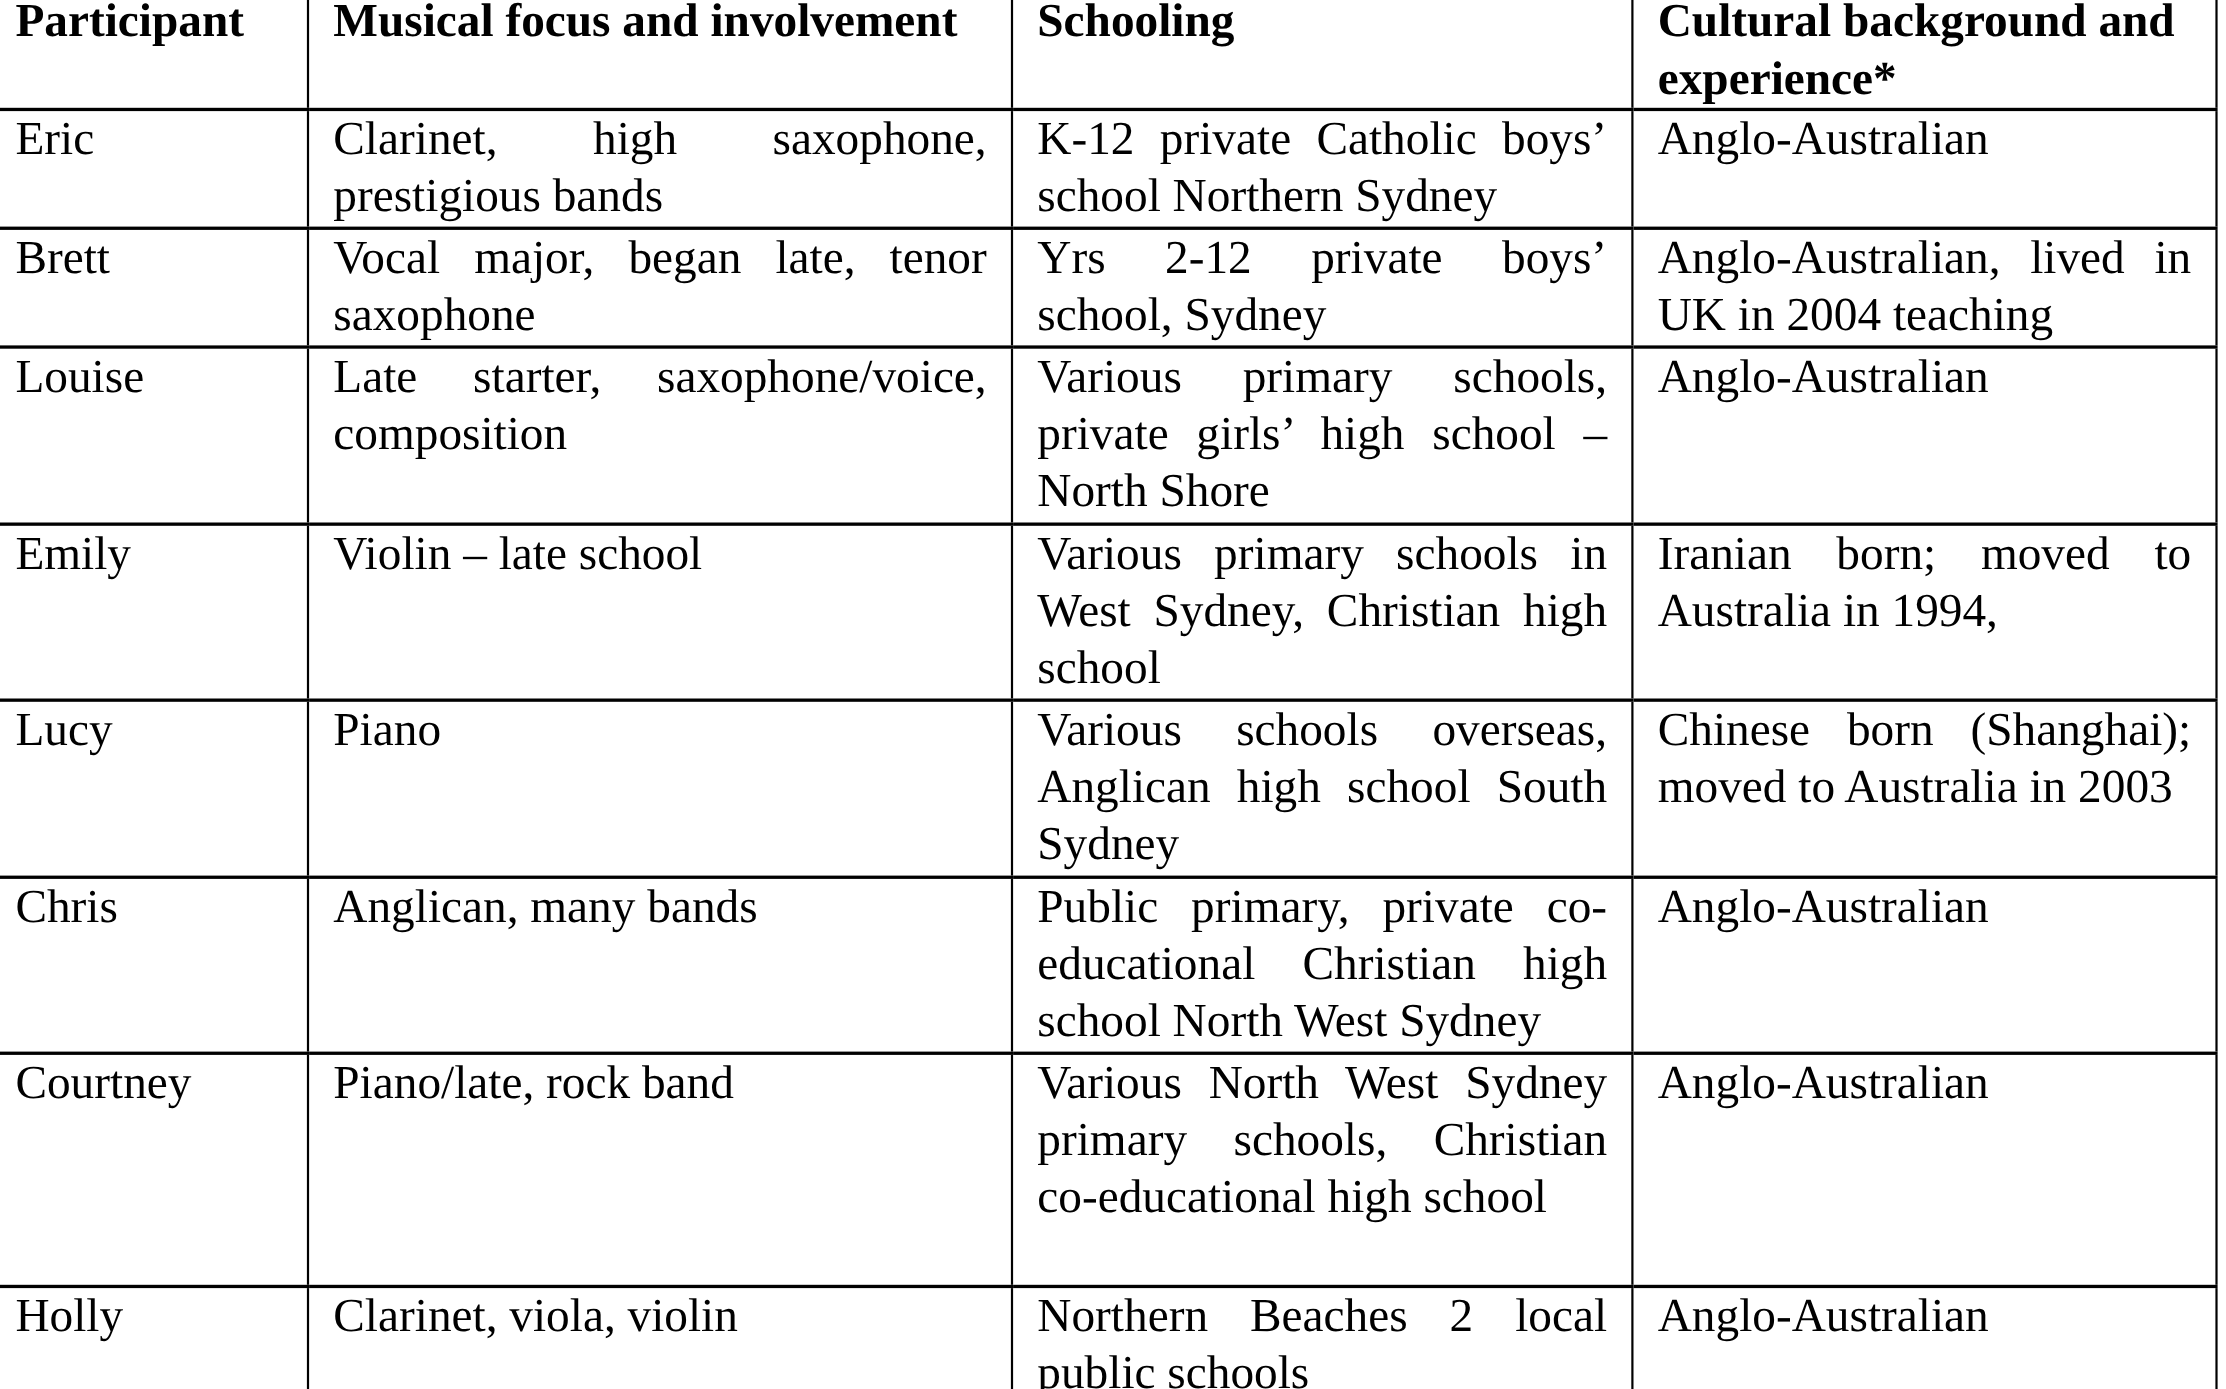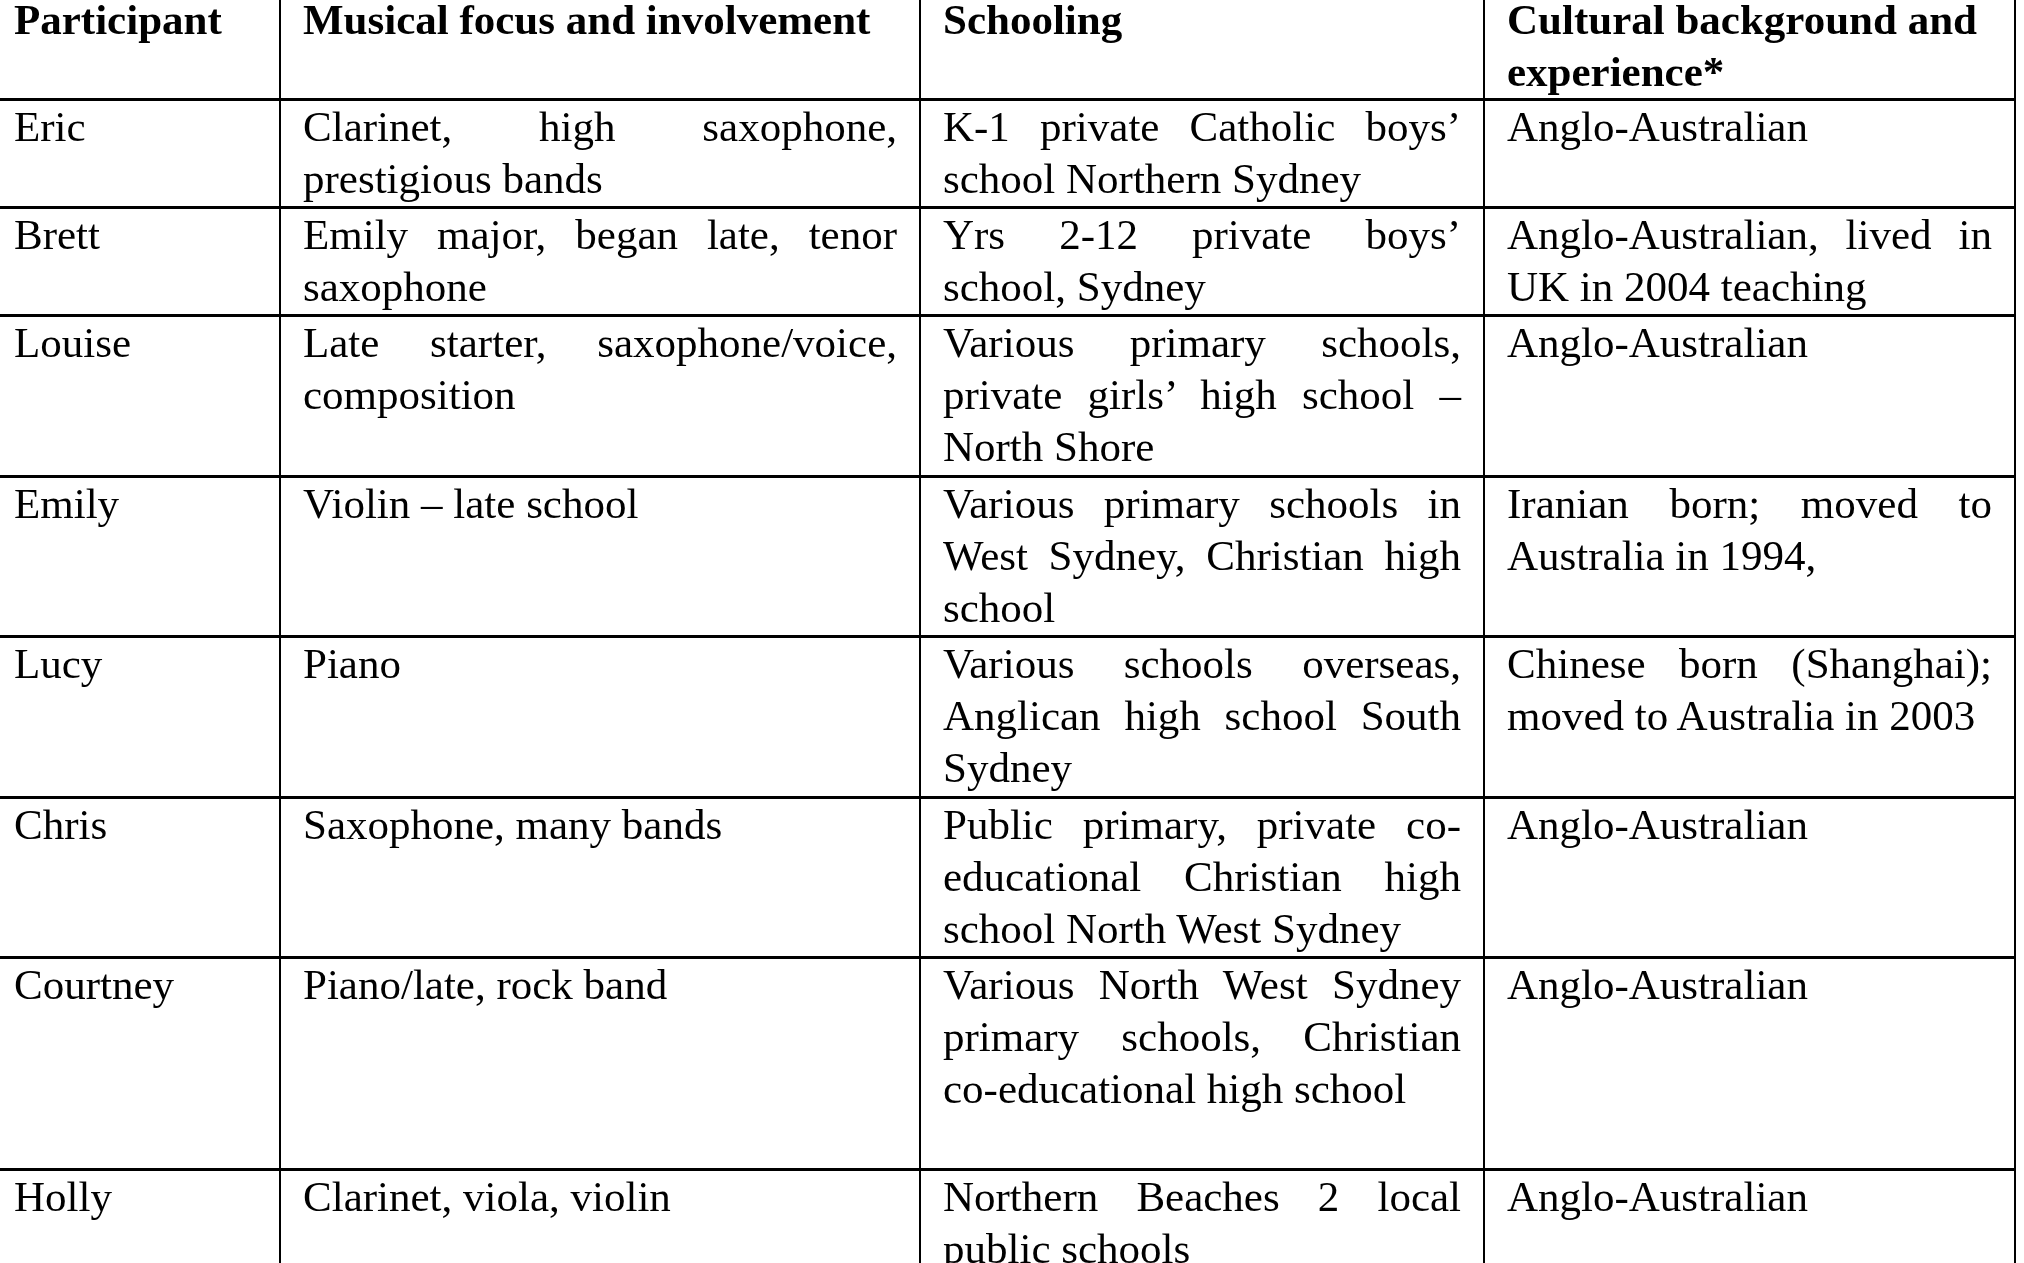--- a/index.html
+++ b/index.html
@@ -80,26 +80,26 @@
         <th>Participant</th>
         <th>Musical focus and involvement</th>
         <th>Schooling</th>
         <th>Cultural background and experience*</th>
       </tr>
     </thead>
     <tbody>
       <tr class="row-eric">
         <td>Eric</td>
         <td>Clarinet, high saxophone, prestigious bands</td>
-        <td>K-1 private Catholic boys’ school Northern Sydney</td>
+        <td>K-12 private Catholic boys’ school Northern Sydney</td>
         <td>Anglo-Australian</td>
       </tr>
       <tr class="row-brett">
         <td>Brett</td>
-        <td>Emily major, began late, tenor saxophone</td>
+        <td>Vocal major, began late, tenor saxophone</td>
         <td>Yrs 2-12 private boys’ school, Sydney</td>
         <td>Anglo-Australian, lived in UK in 2004 teaching</td>
       </tr>
       <tr class="row-louise">
         <td>Louise</td>
         <td>Late starter, saxophone/voice, composition</td>
         <td>Various primary schools, private girls’ high school – North Shore</td>
         <td>Anglo-Australian</td>
       </tr>
       <tr class="row-emily">
@@ -109,21 +109,21 @@
         <td>Iranian born; moved to Australia in 1994,</td>
       </tr>
       <tr class="row-lucy">
         <td>Lucy</td>
         <td>Piano</td>
         <td>Various schools overseas, Anglican high school South Sydney</td>
         <td>Chinese born (Shanghai); moved to Australia in 2003</td>
       </tr>
       <tr class="row-chris">
         <td>Chris</td>
-        <td>Saxophone, many bands</td>
+        <td>Anglican, many bands</td>
         <td>Public primary, private co-educational Christian high school North West Sydney</td>
         <td>Anglo-Australian</td>
       </tr>
       <tr class="row-courtney">
         <td>Courtney</td>
         <td>Piano/late, rock band</td>
         <td>Various North West Sydney primary schools, Christian co-educational high school</td>
         <td>Anglo-Australian</td>
       </tr>
       <tr class="row-holly">

